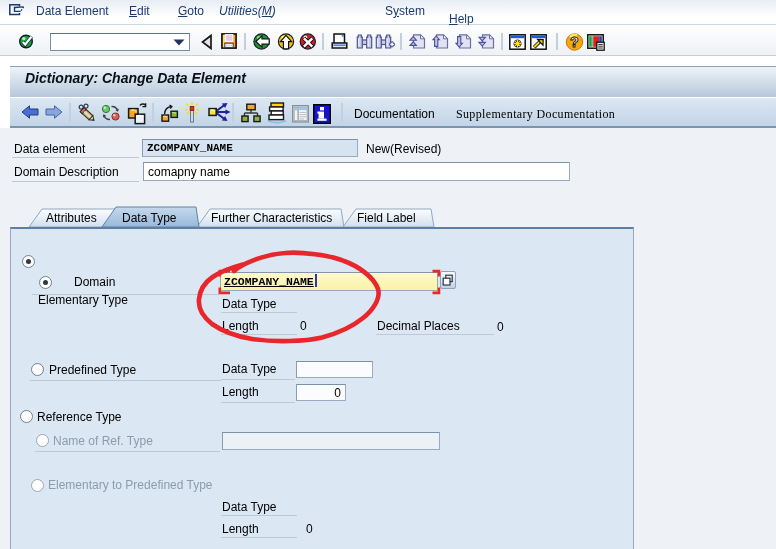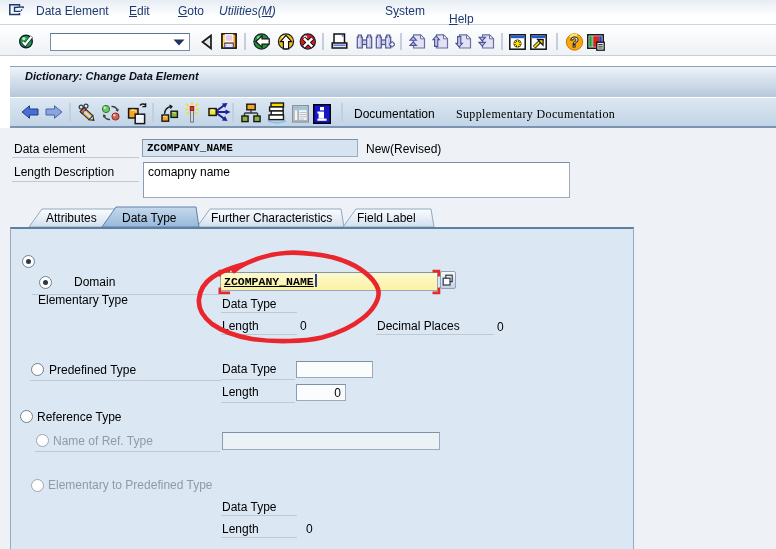--- a/index.html
+++ b/index.html
@@ -159,21 +159,21 @@
  <rect x="0.8" y="0.8" width="15.4" height="13.4" fill="#ffffff" stroke="#101010" stroke-width="1.5"></rect>
  <rect x="2.2" y="2.2" width="2.6" height="10.6" fill="#18a040"></rect>
  <rect x="4.8" y="2.2" width="1.4" height="10.6" fill="#70c890"></rect>
  <rect x="6.2" y="2.2" width="6" height="10.6" fill="#e02020"></rect>
  <rect x="12.2" y="2.2" width="2.6" height="10.6" fill="#2040d0"></rect>
  <rect x="9.8" y="8.2" width="7.4" height="8" fill="#ffffff" stroke="#101010" stroke-width="1.3"></rect>
  <path d="M11.2 10.4 h4.6 M11.2 12.2 h4.6 M11.2 14 h4.6" stroke="#101010" stroke-width="0.9"></path>
 </svg>
 
 <div class="abs" style="left:10px;top:66px;width:766px;height:31px;background:linear-gradient(#edf3fa,#b7c8db);border-top:1px solid #8ea3bb;box-sizing:border-box;"></div>
-<div class="abs" style="left:25px;top:70px;font-size:11px;font-weight:bold;font-style:italic;color:#0a1018;">Dictionary: Change Data Element</div>
+<div class="abs" style="left:25px;top:70px;font-size:14px;font-weight:bold;font-style:italic;color:#0a1018;">Dictionary: Change Data Element</div>
 
 <div class="abs" style="left:10px;top:98px;width:766px;height:30px;background:linear-gradient(#dce8f3,#c2d4e6);border-bottom:2px solid #7b94b0;box-sizing:border-box;"></div>
 
 <svg class="abs" style="left:21px;top:105px" width="18" height="14" viewBox="0 0 18 14">
  <path d="M1 7 L8.5 0.8 V4 H17 V10 H8.5 V13.2 Z" fill="#4a6fd4" stroke="#243b80" stroke-width="1"></path>
 </svg>
 <svg class="abs" style="left:45px;top:105px" width="18" height="14" viewBox="0 0 18 14">
  <path d="M17 7 L9.5 0.8 V4 H1 V10 H9.5 V13.2 Z" fill="#8aa4de" stroke="#4a62a8" stroke-width="1"></path>
 </svg>
 <div class="sep" style="left:69px;top:103px;height:19px;"></div>
@@ -277,23 +277,23 @@
 <div class="sep" style="left:341px;top:103px;height:19px;"></div>
 <div class="lbl" style="left:354px;top:107px;">Documentation</div>
 <div class="lbl" style="left:456px;top:107px;letter-spacing:0.35px;font-family:Liberation Serif, serif;">Supplementary Documentation</div>
 
 <div class="abs" style="left:0;top:128px;width:776px;height:421px;background:#eef1f6;"></div>
 
 <div class="lbl" style="left:14px;top:142px;">Data element</div>
 <div class="ul" style="left:12px;top:157px;width:127px;"></div>
 <div class="inp" style="left:142px;top:139px;width:216px;height:18px;background:#d6e3f0;font-family:'Liberation Mono',monospace;font-size:11px;font-weight:bold;padding:2px 0 0 4px;">ZCOMPANY_NAME</div>
 <div class="lbl" style="left:366px;top:142px;">New(Revised)</div>
-<div class="lbl" style="left:14px;top:164.5px;">Length Description</div>
+<div class="lbl" style="left:14px;top:164.5px;">Domain Description</div>
 <div class="ul" style="left:12px;top:181px;width:127px;"></div>
-<div class="inp" style="left:143px;top:162px;width:427px;height:36px;padding:2px 12px 0 4px;">comapny name</div>
+<div class="inp" style="left:143px;top:162px;width:427px;height:19px;padding:2px 12px 0 4px;">comapny name</div>
 
 <svg class="abs" style="left:0;top:206px;" width="650" height="22" viewBox="0 0 650 22">
  <defs>
   <linearGradient id="gi" x1="0" y1="0" x2="0" y2="1">
    <stop offset="0" stop-color="#fbfdfe"></stop>
         <stop offset="1" stop-color="#d2dfee"></stop>
   </linearGradient>
   <linearGradient id="ga" x1="0" y1="0" x2="0" y2="1">
    <stop offset="0" stop-color="#c6d9ec"></stop>
         <stop offset="1" stop-color="#98b8db"></stop>

